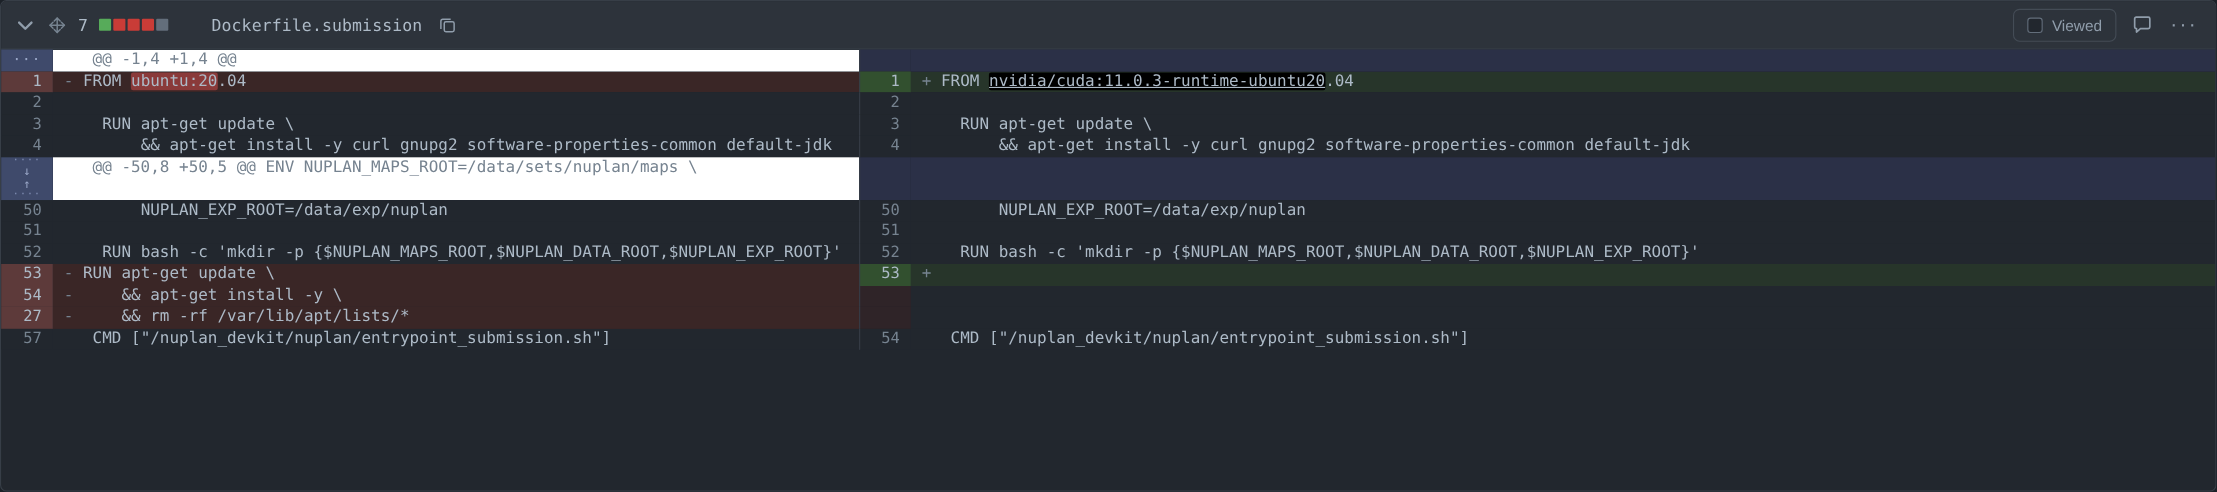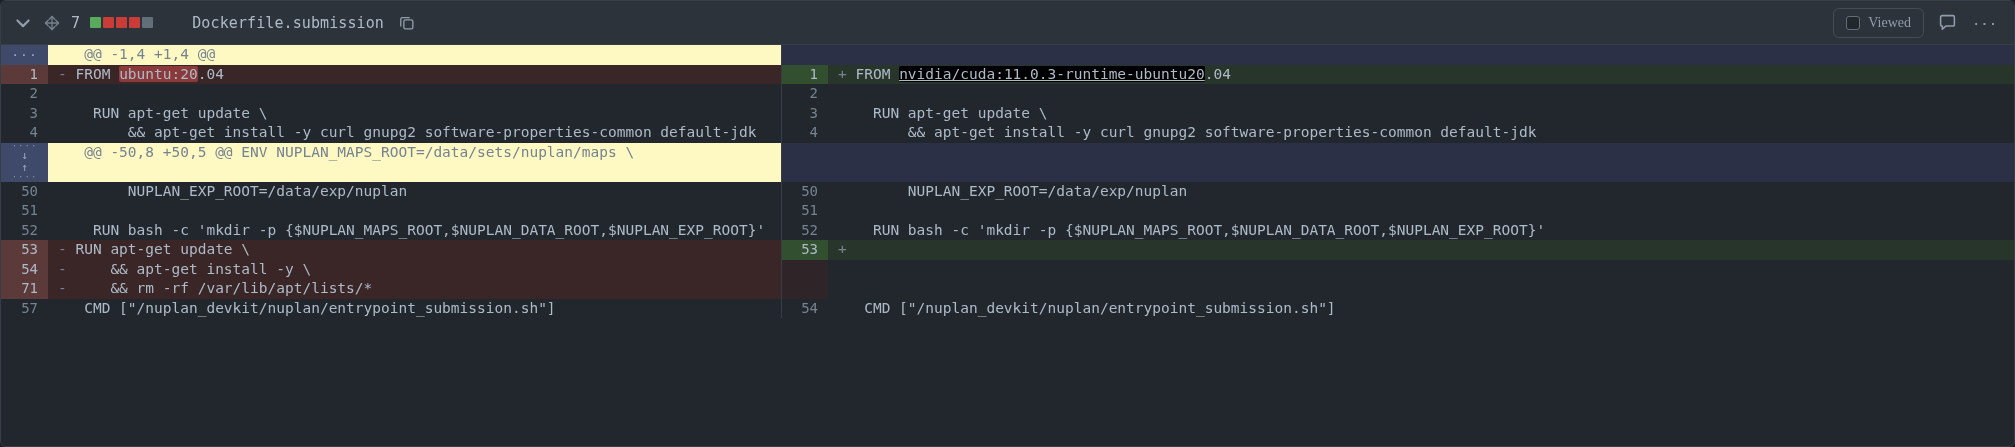--- a/index.html
+++ b/index.html
@@ -75,21 +75,21 @@
     background: #2d333b;
     cursor: pointer;
   }
   .viewed-box {
     width: 14px; height: 14px;
     border: 1px solid #636e7b;
     border-radius: 3px;
     background: #22272e;
     display: block;
   }
-  .viewed-label { color: #909dab; font-size: 14px; font-family: Liberation Serif, serif; }
+  .viewed-label { color: #909dab; font-size: 14px; font-family: Liberation Sans, sans-serif; }
   .comment-icon { width: 19px; height: 19px; color: #909dab; }
   .kebab { color: #909dab; font-size: 19px; line-height: 10px; letter-spacing: 2px; padding: 0 2px; }
 
   
   .diff-table {
     width: 100%;
     border-collapse: collapse;
     table-layout: fixed;
     font-family: "DejaVu Sans Mono", "Liberation Mono", monospace;
     font-size: 14.5px;
@@ -140,21 +140,21 @@
     background: #3f4a6b;
     color: #9aa7c7;
     text-align: center;
     vertical-align: middle;
     cursor: pointer;
     user-select: none;
     padding: 0;
   }
   td.hunk-exp .dots { font-size: 13px; letter-spacing: 1px; line-height: 19px; display: block; }
   td.hunk {
-    background: #fef9c3;
+    background: #ffffff;
     color: #768390;
     white-space: pre;
     padding: 0 8px 0 10px;
     overflow: hidden;
   }
   td.hunk-blank { background: #2b3047; }
 
   .exp-stack { display: flex; flex-direction: column; align-items: center; justify-content: center; height: 100%; }
   .exp-stack .arrow { font-size: 11px; line-height: 12px; color: #9aa7c7; }
   .exp-stack .ddot { font-size: 9px; line-height: 7px; letter-spacing: 1px; color: #8290b5; }
@@ -298,21 +298,21 @@
           <td class="num add num2">53</td>
           <td class="code add"><span class="sign">+ </span></td>
         </tr>
         <tr>
           <td class="num del">54</td>
           <td class="code del"><span class="sign">- </span>    &amp;&amp; apt-get install -y \</td>
           <td class="num blank-del num2"></td>
           <td class="code blank"></td>
         </tr>
         <tr>
-          <td class="num del">71</td>
+          <td class="num del">27</td>
           <td class="code del"><span class="sign">- </span>    &amp;&amp; rm -rf /var/lib/apt/lists/*</td>
           <td class="num blank-del num2"></td>
           <td class="code blank"></td>
         </tr>
         <tr class="ctx">
           <td class="num">57</td>
           <td class="code"><span class="sign">  </span> CMD ["/nuplan_devkit/nuplan/entrypoint_submission.sh"]</td>
           <td class="num num2">54</td>
           <td class="code"><span class="sign">  </span> CMD ["/nuplan_devkit/nuplan/entrypoint_submission.sh"]</td>
         </tr>

